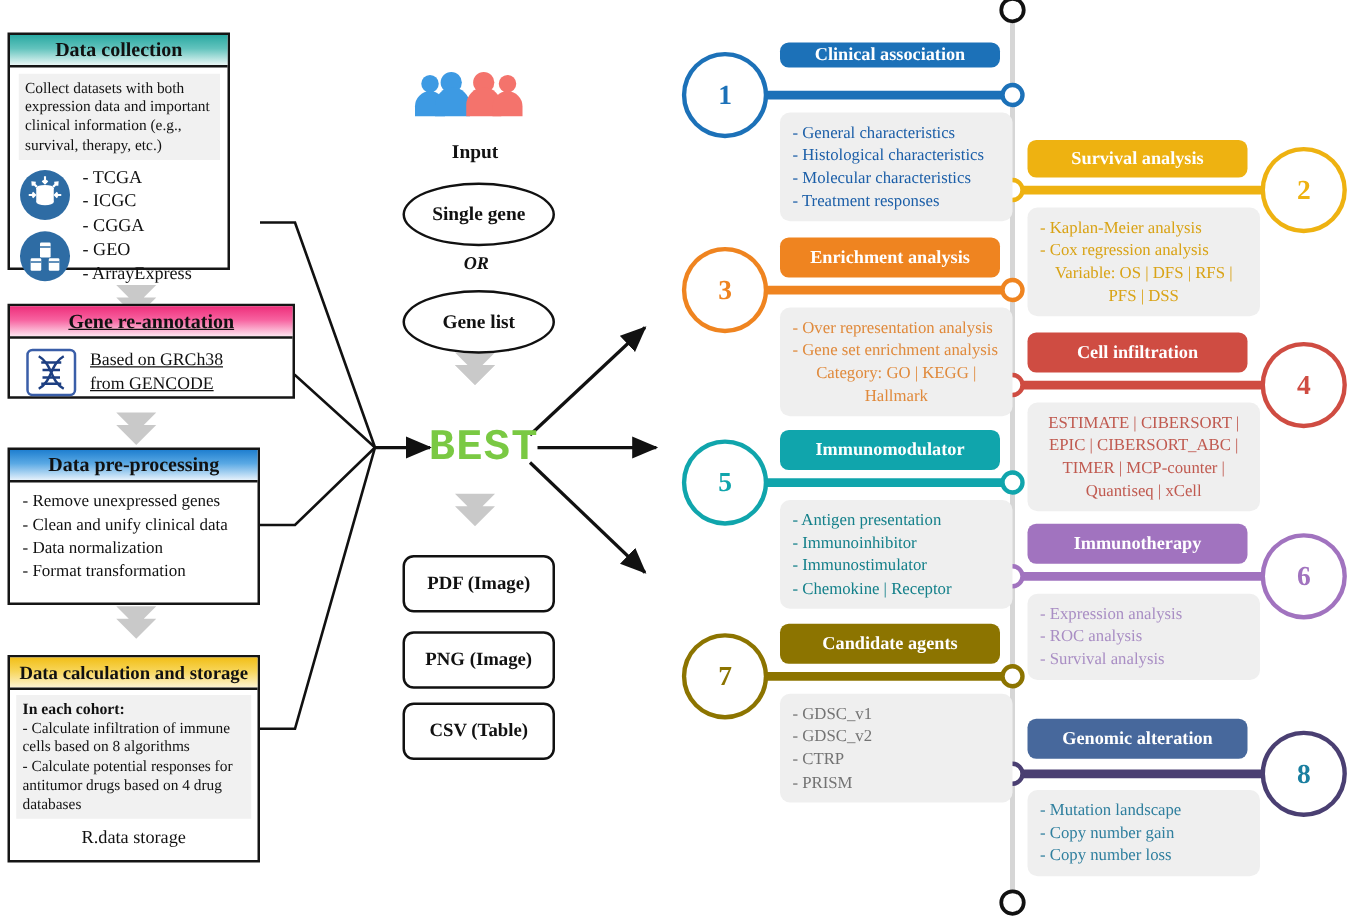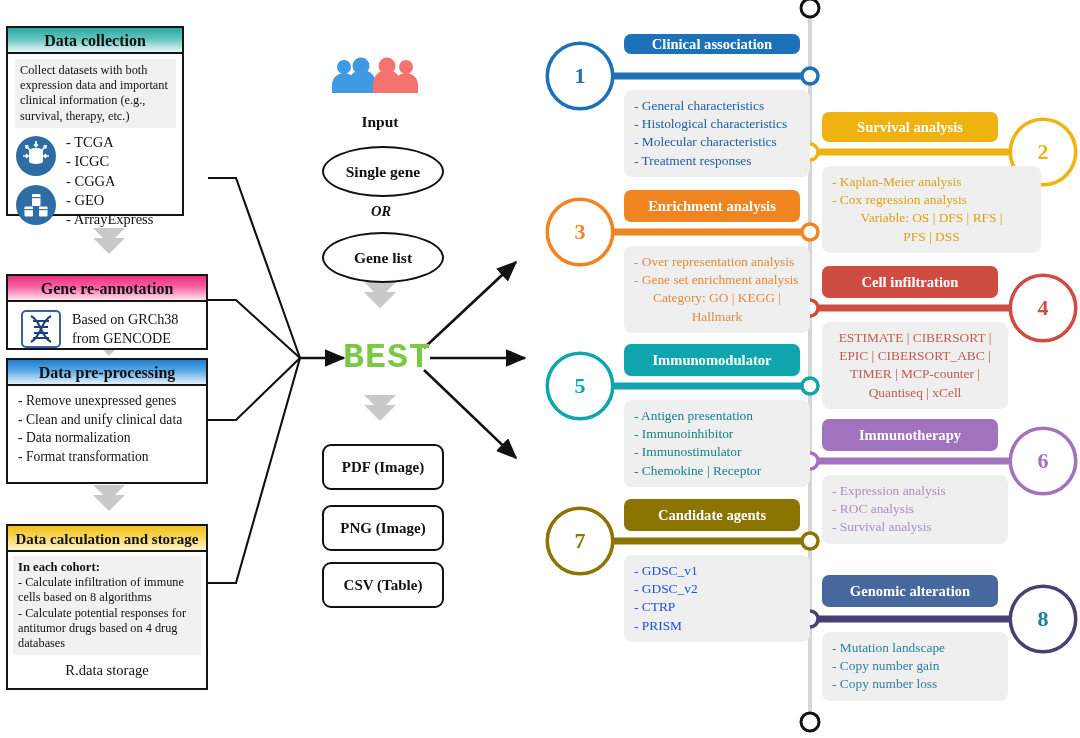--- a/index.html
+++ b/index.html
@@ -182,21 +182,21 @@
           <div>- TCGA</div>
           <div>- ICGC</div>
           <div>- CGGA</div>
           <div>- GEO</div>
           <div>- ArrayExpress</div>
         </div>
       </div>
     </div>
   </div>
 
-  <div class="lbox" style="left:6px;top:274px;width:202px;height:76px;">
+  <div class="lbox" style="left:6px;top:243px;width:230px;height:76px;text-decoration:underline;">
     <div class="hdr hdr-pink">Gene re-annotation</div>
     <div class="body" style="padding:3px 6px;">
       <div class="annorow">
         <svg width="42" height="40" viewBox="0 0 42 40">
           <rect x="2" y="2" width="38" height="36" rx="4" fill="#fff" stroke="#3a5ea8" stroke-width="2"></rect>
           <g stroke="#1d3f82" stroke-width="2" fill="none">
             <path d="M11,7 C22,13 20,27 31,33"></path>
             <path d="M31,7 C20,13 22,27 11,33"></path>
             <path d="M13,12 h16 M14,18 h14 M14,24 h14 M13,29 h16"></path>
           </g>
@@ -263,21 +263,21 @@
   <div class="pill" style="left:624px;top:34px;width:176px;height:20px;background:#1c71b8;">Clinical association</div>
   <div class="detail" style="left:624px;top:90px;width:186px;color:#1c5fa8;">
     <div class="ln">- General characteristics</div>
     <div class="ln">- Histological characteristics</div>
     <div class="ln">- Molecular characteristics</div>
     <div class="ln">- Treatment responses</div>
   </div>
 
   <div class="numcircle" style="left:1012px;top:121px;width:62px;height:62px;color:#eeb211;">2</div>
   <div class="pill" style="left:822px;top:112px;width:176px;height:30px;background:#eeb211;">Survival analysis</div>
-  <div class="detail center" style="left:822px;top:166px;width:219px;color:#d9a316;text-align:left;">
+  <div class="detail center" style="left:822px;top:166px;width:186px;color:#d9a316;text-align:left;">
     <div class="ln">- Kaplan-Meier analysis</div>
     <div class="ln">- Cox regression analysis</div>
     <div class="ln" style="text-align:center">Variable: OS | DFS | RFS |</div>
     <div class="ln" style="text-align:center">PFS | DSS</div>
   </div>
 
   <div class="numcircle" style="left:549px;top:201px;width:62px;height:62px;color:#ef8420;">3</div>
   <div class="pill" style="left:624px;top:190px;width:176px;height:32px;background:#ef8420;">Enrichment analysis</div>
   <div class="detail" style="left:624px;top:246px;width:186px;color:#e08a3c;">
     <div class="ln">- Over representation analysis</div>
@@ -307,21 +307,21 @@
   <div class="numcircle" style="left:1012px;top:430px;width:62px;height:62px;color:#a173bf;">6</div>
   <div class="pill" style="left:822px;top:419px;width:176px;height:32px;background:#a173bf;">Immunotherapy</div>
   <div class="detail" style="left:822px;top:475px;width:186px;color:#a98ec4;">
     <div class="ln">- Expression analysis</div>
     <div class="ln">- ROC analysis</div>
     <div class="ln">- Survival analysis</div>
   </div>
 
   <div class="numcircle" style="left:549px;top:510px;width:62px;height:62px;color:#8c7400;">7</div>
   <div class="pill" style="left:624px;top:499px;width:176px;height:32px;background:#8c7400;">Candidate agents</div>
-  <div class="detail" style="left:624px;top:555px;width:186px;color:#1d4ed8;">
+  <div class="detail" style="left:624px;top:555px;width:186px;color:#737373;">
     <div class="ln">- GDSC_v1</div>
     <div class="ln">- GDSC_v2</div>
     <div class="ln">- CTRP</div>
     <div class="ln">- PRISM</div>
   </div>
 
   <div class="numcircle" style="left:1012px;top:588px;width:62px;height:62px;color:#1b7fa0;">8</div>
   <div class="pill" style="left:822px;top:575px;width:176px;height:32px;background:#47689c;">Genomic alteration</div>
   <div class="detail" style="left:822px;top:632px;width:186px;color:#2f7f9e;">
     <div class="ln">- Mutation landscape</div>

